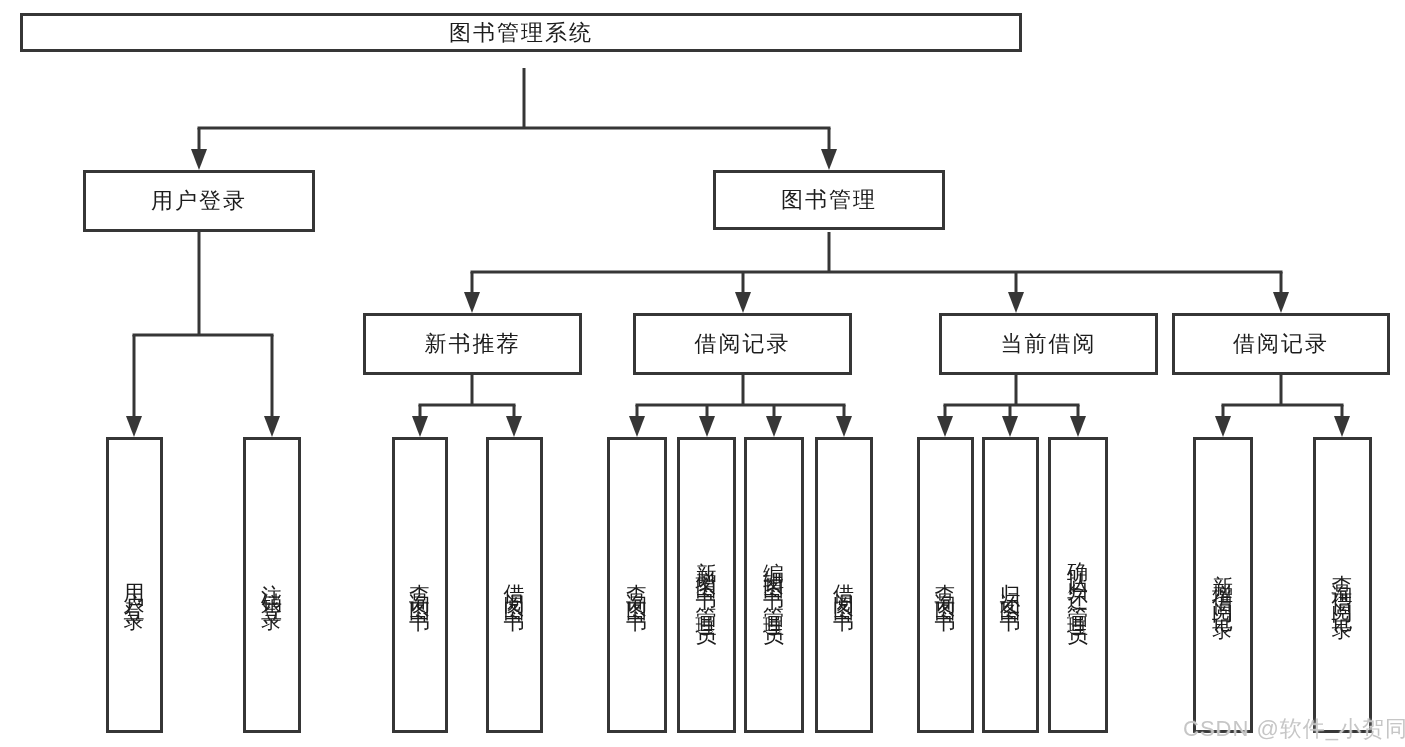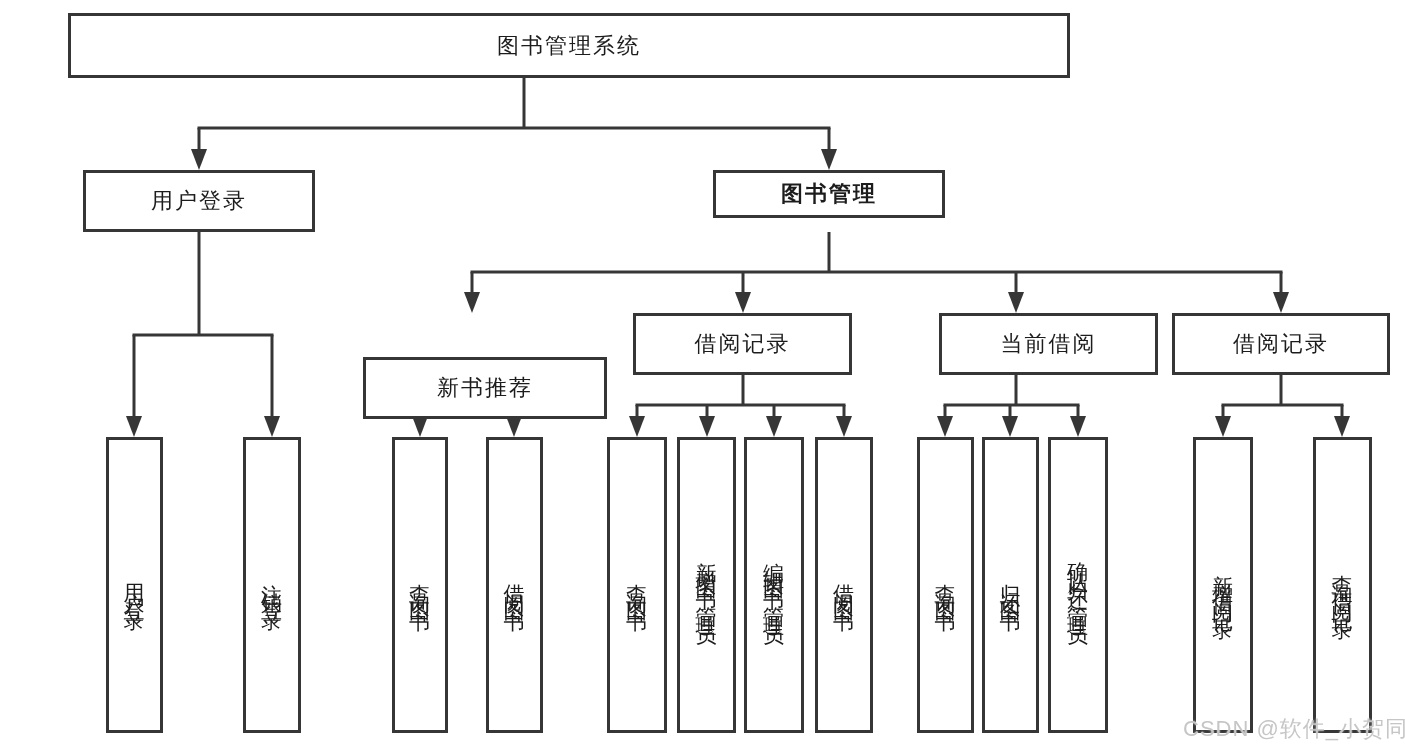--- a/index.html
+++ b/index.html
@@ -120,26 +120,26 @@
       <line x1="1078" y1="405" x2="1078" y2="422" stroke="#363636" stroke-width="3"></line>
       <polygon points="1070,416 1086,416 1078,437" fill="#363636"></polygon>
       <line x1="1281" y1="375" x2="1281" y2="405" stroke="#363636" stroke-width="3"></line>
       <line x1="1221.5" y1="405" x2="1343.5" y2="405" stroke="#363636" stroke-width="3"></line>
       <line x1="1223" y1="405" x2="1223" y2="422" stroke="#363636" stroke-width="3"></line>
       <polygon points="1215,416 1231,416 1223,437" fill="#363636"></polygon>
       <line x1="1342" y1="405" x2="1342" y2="422" stroke="#363636" stroke-width="3"></line>
       <polygon points="1334,416 1350,416 1342,437" fill="#363636"></polygon>
     </svg>
 
-  <div class="node" style="left:20px; top:13px; width:1002px; height:65px;margin-left:48px;">图书管理系统</div>
+  <div class="node" style="left:20px; top:13px; width:1002px; height:39px;">图书管理系统</div>
 
   <div class="node" style="left:83px; top:170px; width:232px; height:62px;">用户登录</div>
-  <div class="node" style="left:713px; top:170px; width:232px; height:48px;font-weight:bold;">图书管理</div>
+  <div class="node" style="left:713px; top:170px; width:232px; height:60px;">图书管理</div>
 
-  <div class="node" style="left:363px; top:313px; width:244px; height:62px;margin-top:44px;">新书推荐</div>
+  <div class="node" style="left:363px; top:313px; width:219px; height:62px;">新书推荐</div>
   <div class="node" style="left:633px; top:313px; width:219px; height:62px;">借阅记录</div>
   <div class="node" style="left:939px; top:313px; width:219px; height:62px;">当前借阅</div>
   <div class="node" style="left:1172px; top:313px; width:218px; height:62px;">借阅记录</div>
 
   <div class="leaf" style="left:106px; width:57px;">
     <span class="vtext">用户登录</span>
   </div>
   <div class="leaf" style="left:243px; width:58px;">
     <span class="vtext">注销登录</span>
   </div>

